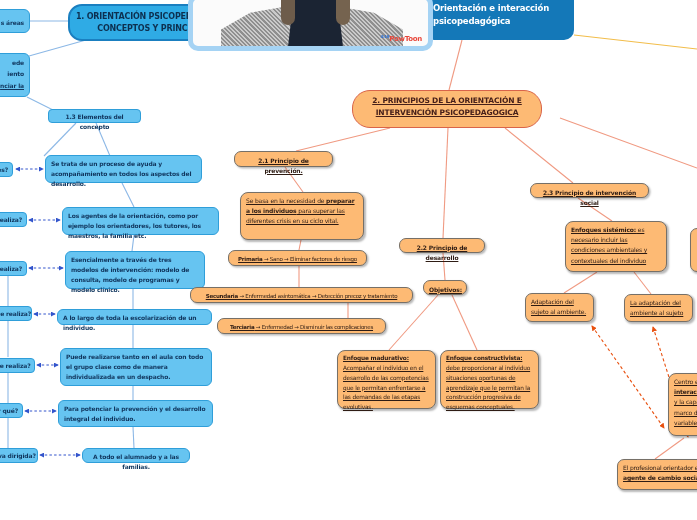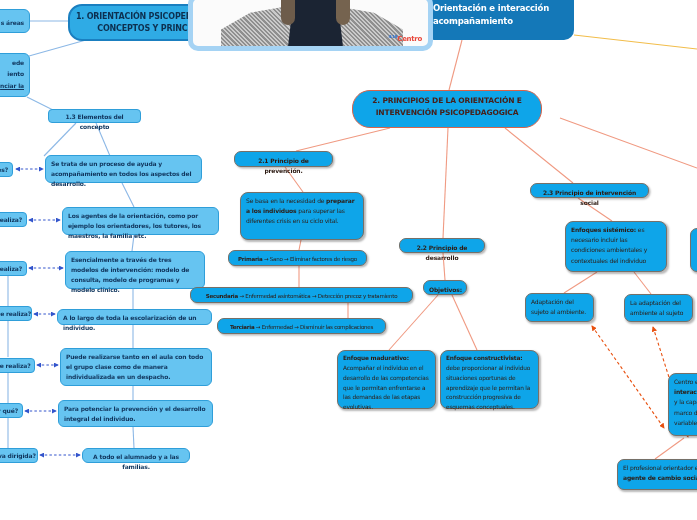--- a/index.html
+++ b/index.html
@@ -4,23 +4,23 @@
 <style>
   html,body{margin:0;padding:0;}
   #canvas{position:relative;width:697px;height:520px;overflow:hidden;background:#ffffff;
           font-family:"DejaVu Sans","Liberation Sans",sans-serif;}
   #links{position:absolute;left:0;top:0;z-index:1;}
   .node{position:absolute;box-sizing:border-box;z-index:2;}
   .blue{background:#66c4f1;border:1px solid #2f9ed9;border-radius:6px;color:#11375f;
         font-weight:700;font-size:6px;line-height:1.65;letter-spacing:-0.15px;padding:3px 5px;}
   .blue.small{border-radius:4px;padding:2px 4px;}
   .q{text-align:right;padding-right:4px;white-space:nowrap;}
-  .salmon{background:#0ea5e9;border:1px solid #767068;border-radius:7px;color:#2e1c14;
+  .salmon{background:#fdba74;border:1px solid #767068;border-radius:7px;color:#2e1c14;
           font-size:6px;line-height:1.7;letter-spacing:-0.15px;padding:3px 5px;
-          box-shadow:1.5px 1.5px 2px rgba(0,0,0,.28);}
+          box-shadow:1.5px 1.5px 2px rgba(0,0,0,.28);text-decoration:underline;}
   .salmon b{font-weight:800;}
   .lvl{white-space:nowrap;text-align:center;font-size:5.5px;letter-spacing:-0.25px;padding-top:4px;}
   .hdr{font-weight:700;text-align:center;padding-top:3.5px;}
   #box-title1{left:68px;top:4px;width:172px;height:37px;background:#2fabe5;border:2px solid #1a7fc0;
     border-radius:14px;color:#0d3050;font-size:8px;font-weight:700;text-align:center;line-height:1.45;
     padding-top:5px;letter-spacing:-0.2px;}
   #box-areas{left:-50px;top:9px;width:80px;height:24px;text-align:right;padding-top:8px;}
   #box-puede{left:-120px;top:53px;width:150px;height:44px;text-align:right;line-height:1.9;}
   #box-elementos{left:48px;top:109px;width:93px;height:14px;text-align:center;}
   #q1{left:-57px;top:162px;width:70px;height:15px;}
@@ -142,27 +142,27 @@
 <div class="node" id="box-title1">
   <span>1. ORIENTACIÓN PSICOPEDAGÓGICA</span><br>
   <span>CONCEPTOS Y PRINCIPIOS</span>
 </div>
 
 <div class="node" id="photo">
   <div class="blazer"></div>
   <div class="shirt"></div>
   <div class="hairL"></div>
   <div class="hairR"></div>
-  <div class="ptlogo"><i>4:19</i><span>Centro</span></div>
+  <div class="ptlogo"><i>4:19</i><span>PowToon</span></div>
 </div>
 
 <div class="node" id="box-root">
   <br>
   <span>Orientación e interacción</span><br>
-  <span>acompañamiento</span>
+  <span>psicopedagógica</span>
 </div>
 
 <div class="node blue" id="box-areas">
   <span>s áreas</span>
 </div>
 <div class="node blue" id="box-puede">
   <span>ede</span><br>
   <span>iento</span><br>
   <span class="u">nciar la</span>
 </div>

